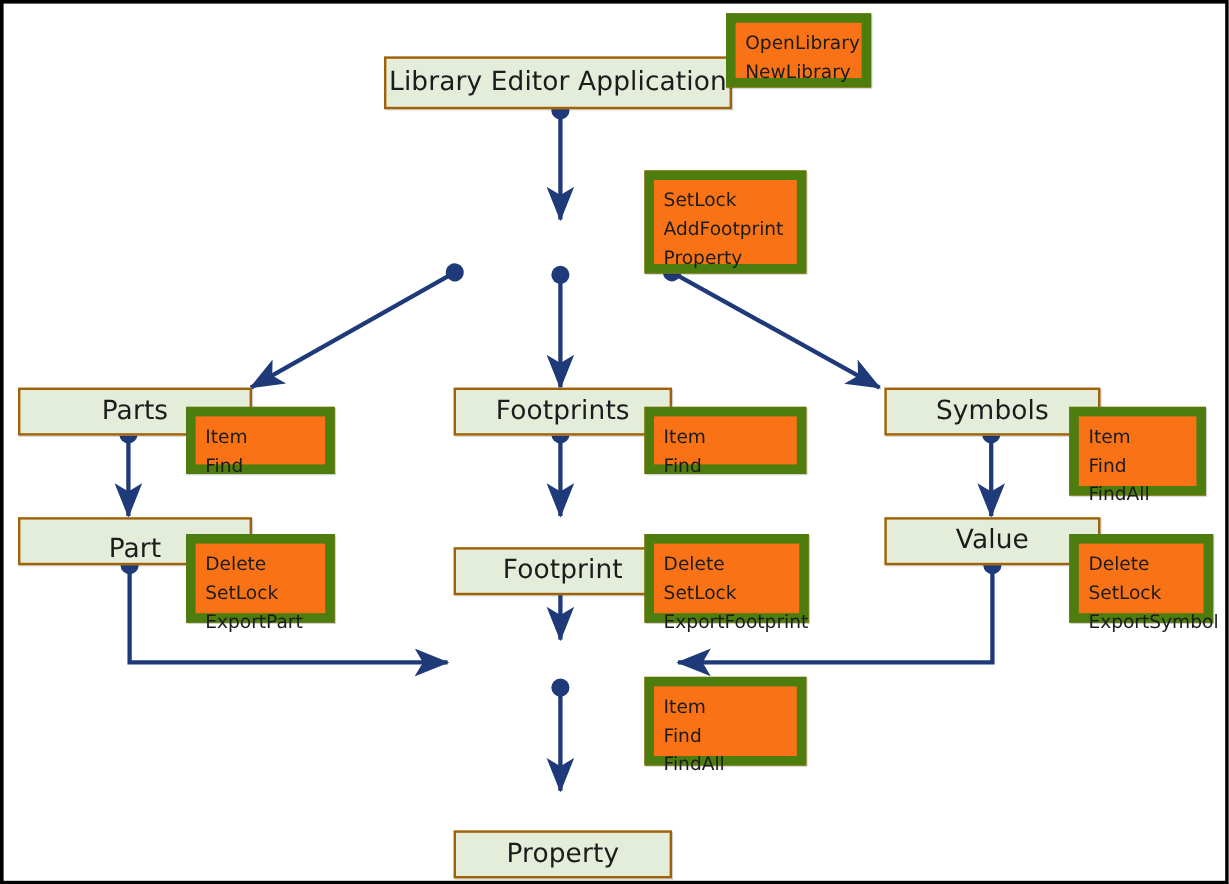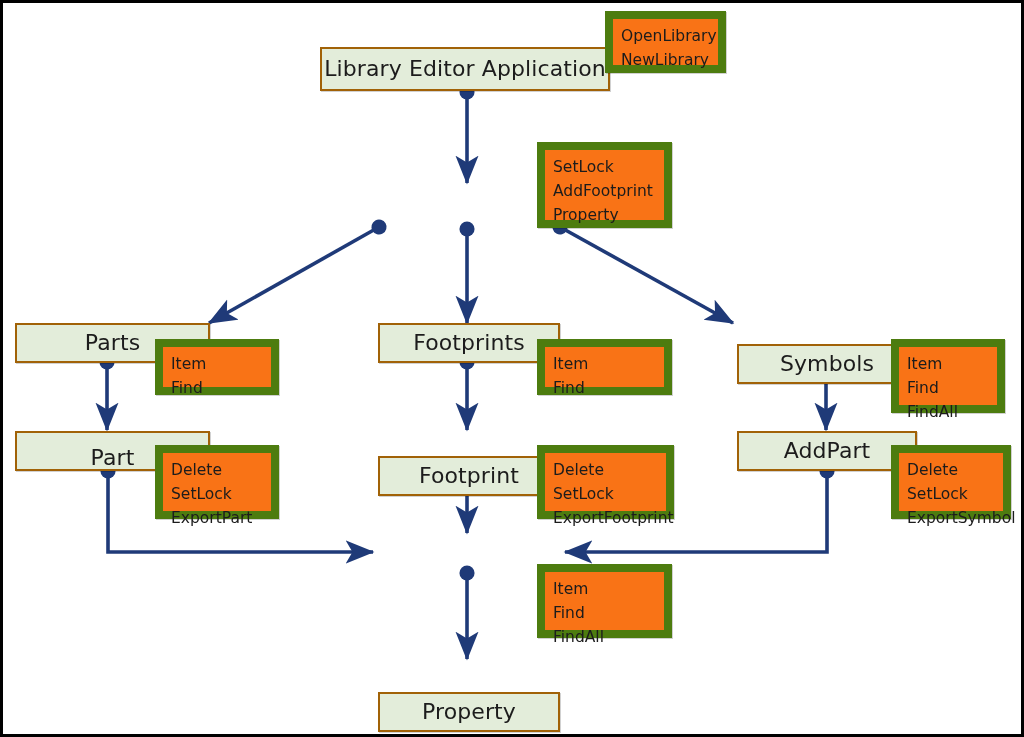--- a/index.html
+++ b/index.html
@@ -130,21 +130,21 @@
   </div>
 
   <div class="class-box" style="left:375px; top:320px; width:182px; height:40px;">
     <span class="class-label">Footprints</span>
   </div>
   <div class="method-box" style="left:534px; top:336px; width:135px; height:56px;">
     <div class="method-item">Item</div>
     <div class="method-item">Find</div>
   </div>
 
-  <div class="class-box" style="left:734px; top:320px; width:180px; height:40px;margin-top:21px;">
+  <div class="class-box" style="left:734px; top:320px; width:180px; height:40px;">
     <span class="class-label">Symbols</span>
   </div>
   <div class="method-box" style="left:888px; top:336px; width:114px; height:74px;">
     <div class="method-item">Item</div>
     <div class="method-item">Find</div>
     <div class="method-item">FindAll</div>
   </div>
 
   <div class="class-box" style="left:12px; top:428px; width:195px; height:40px;align-items:flex-end;">
     <span class="class-label">Part</span>
@@ -158,21 +158,21 @@
   <div class="class-box" style="left:375px; top:428px; width:182px; height:40px;margin-top:25px;">
     <span class="class-label">Footprint</span>
   </div>
   <div class="method-box" style="left:534px; top:442px; width:137px; height:74px;">
     <div class="method-item">Delete</div>
     <div class="method-item">SetLock</div>
     <div class="method-item">ExportFootprint</div>
   </div>
 
   <div class="class-box" style="left:734px; top:428px; width:180px; height:40px;">
-    <span class="class-label">AddPart</span>
+    <span class="class-label">Value</span>
   </div>
   <div class="method-box" style="left:888px; top:442px; width:120px; height:74px;">
     <div class="method-item">Delete</div>
     <div class="method-item">SetLock</div>
     <div class="method-item">ExportSymbol</div>
   </div>
 
   <div class="method-box" style="left:534px; top:561px; width:135px; height:74px;">
     <div class="method-item">Item</div>
     <div class="method-item">Find</div>

